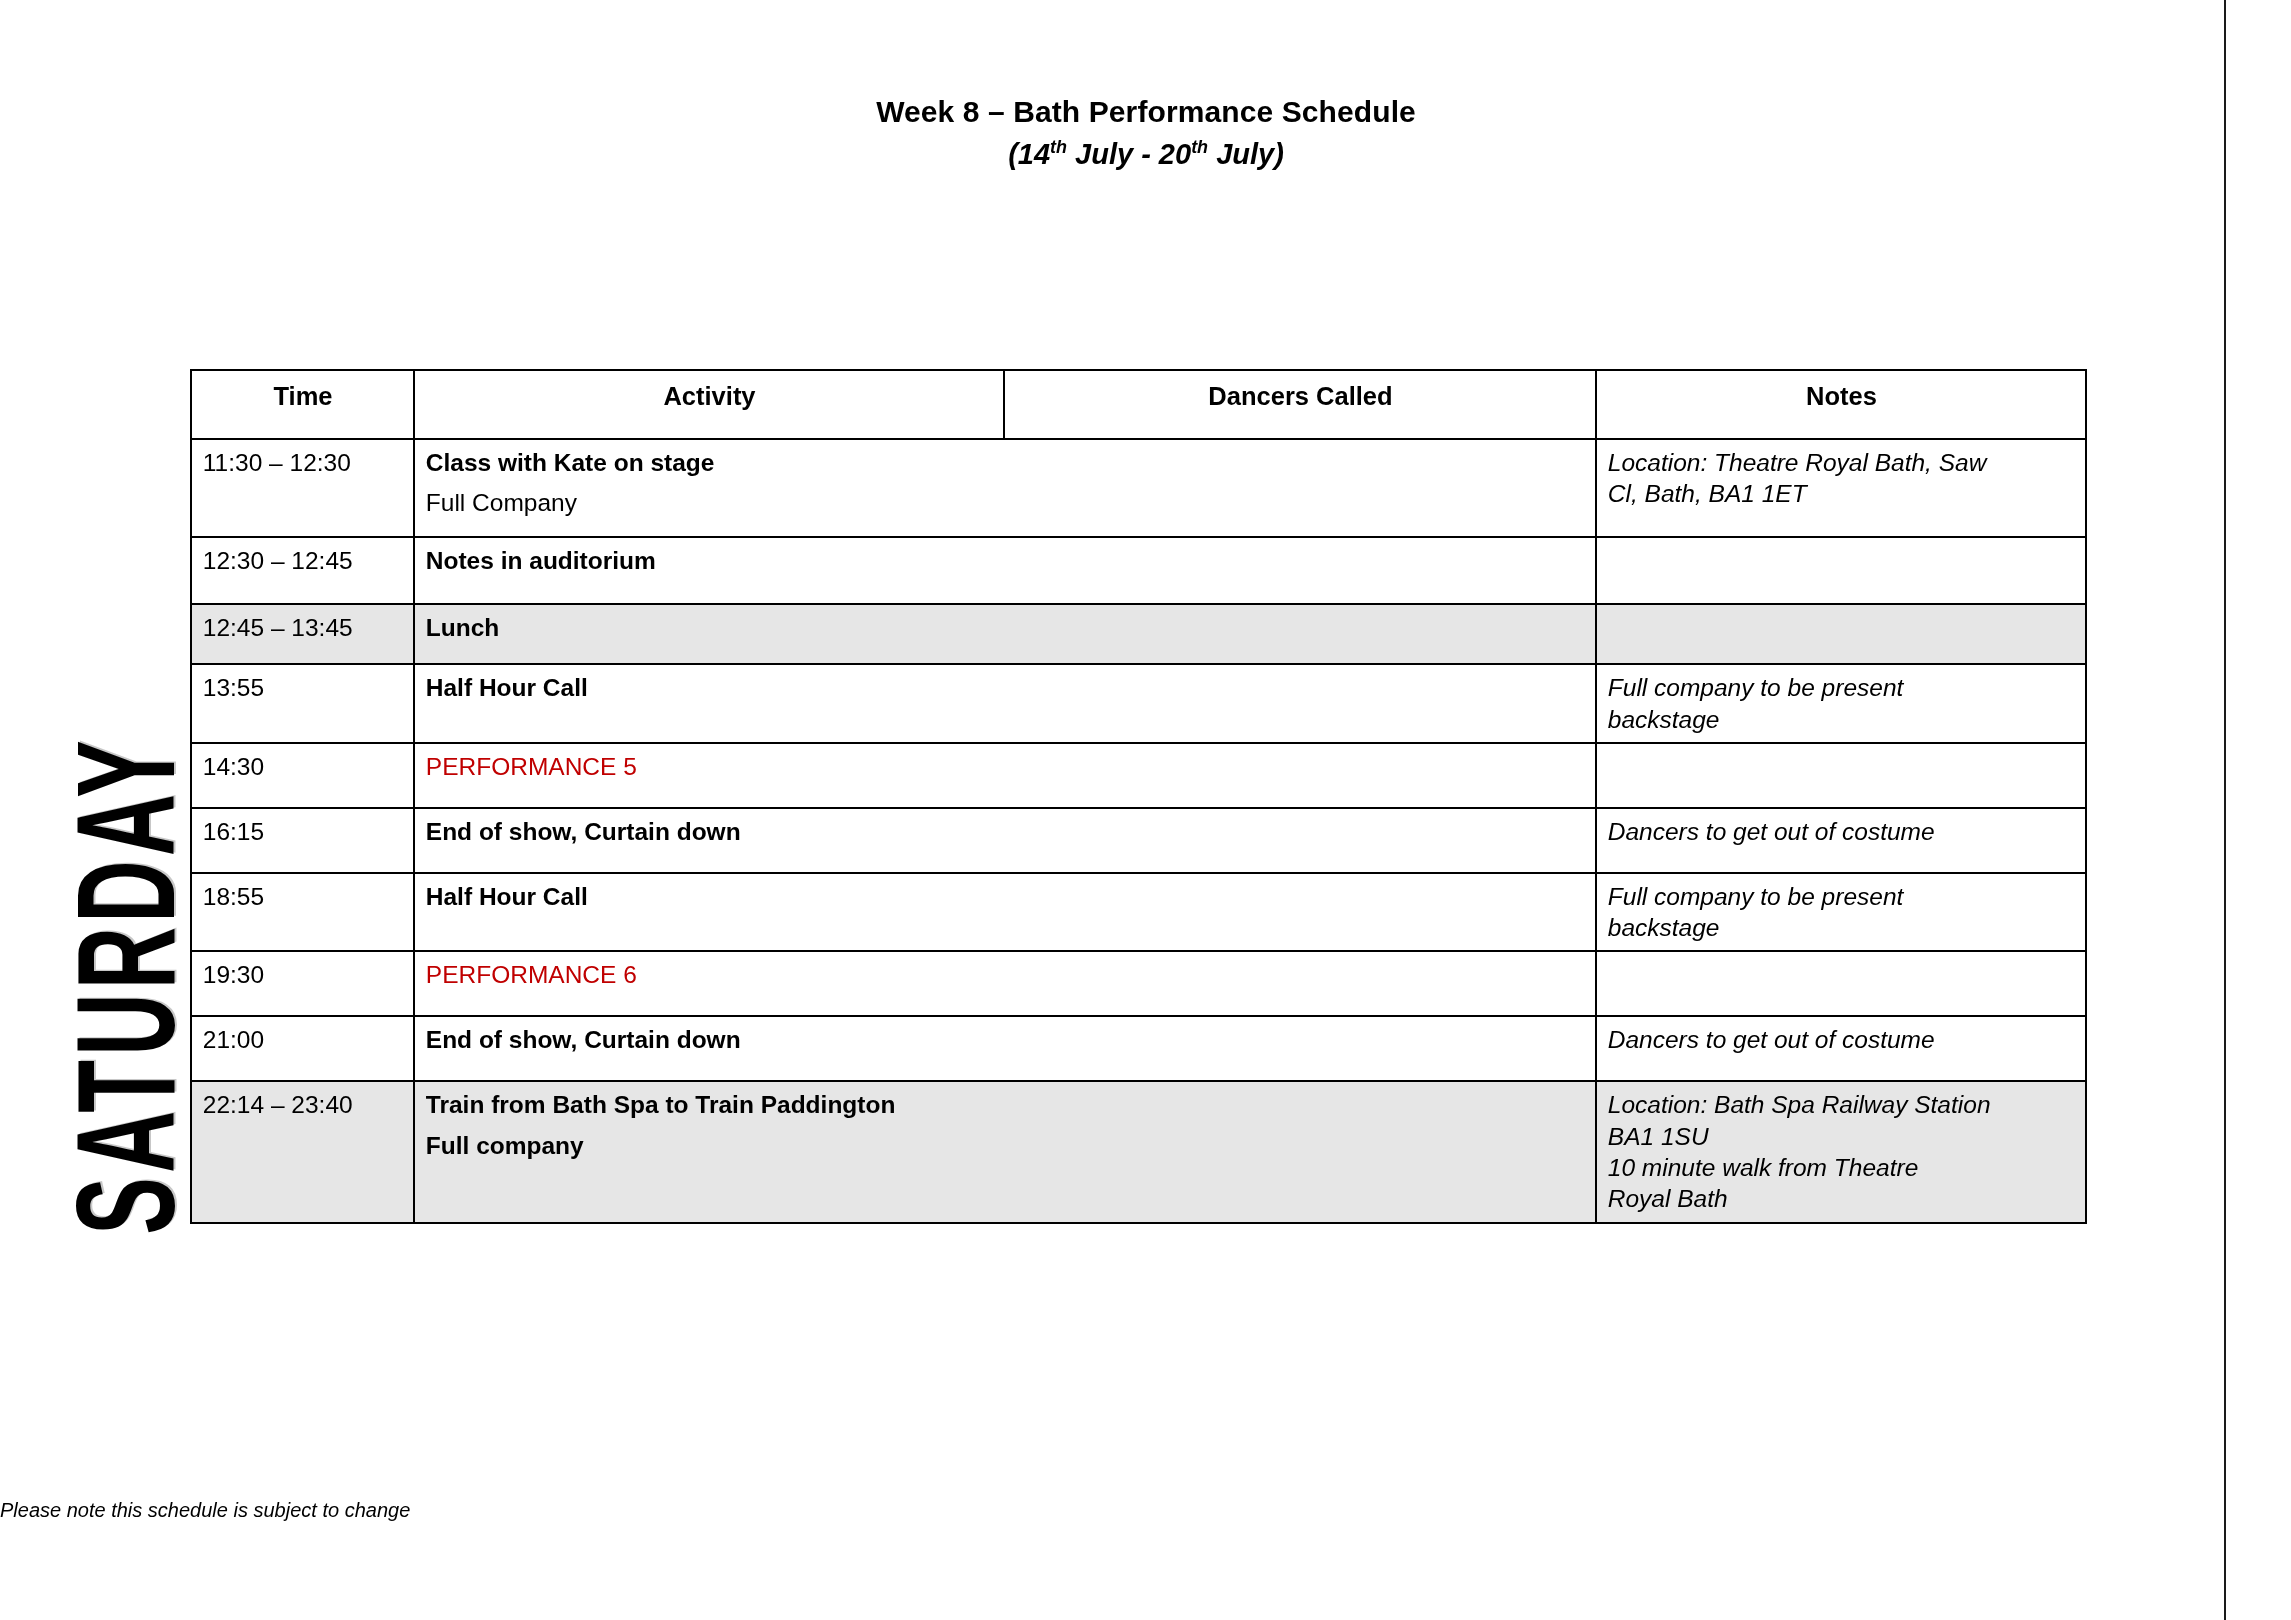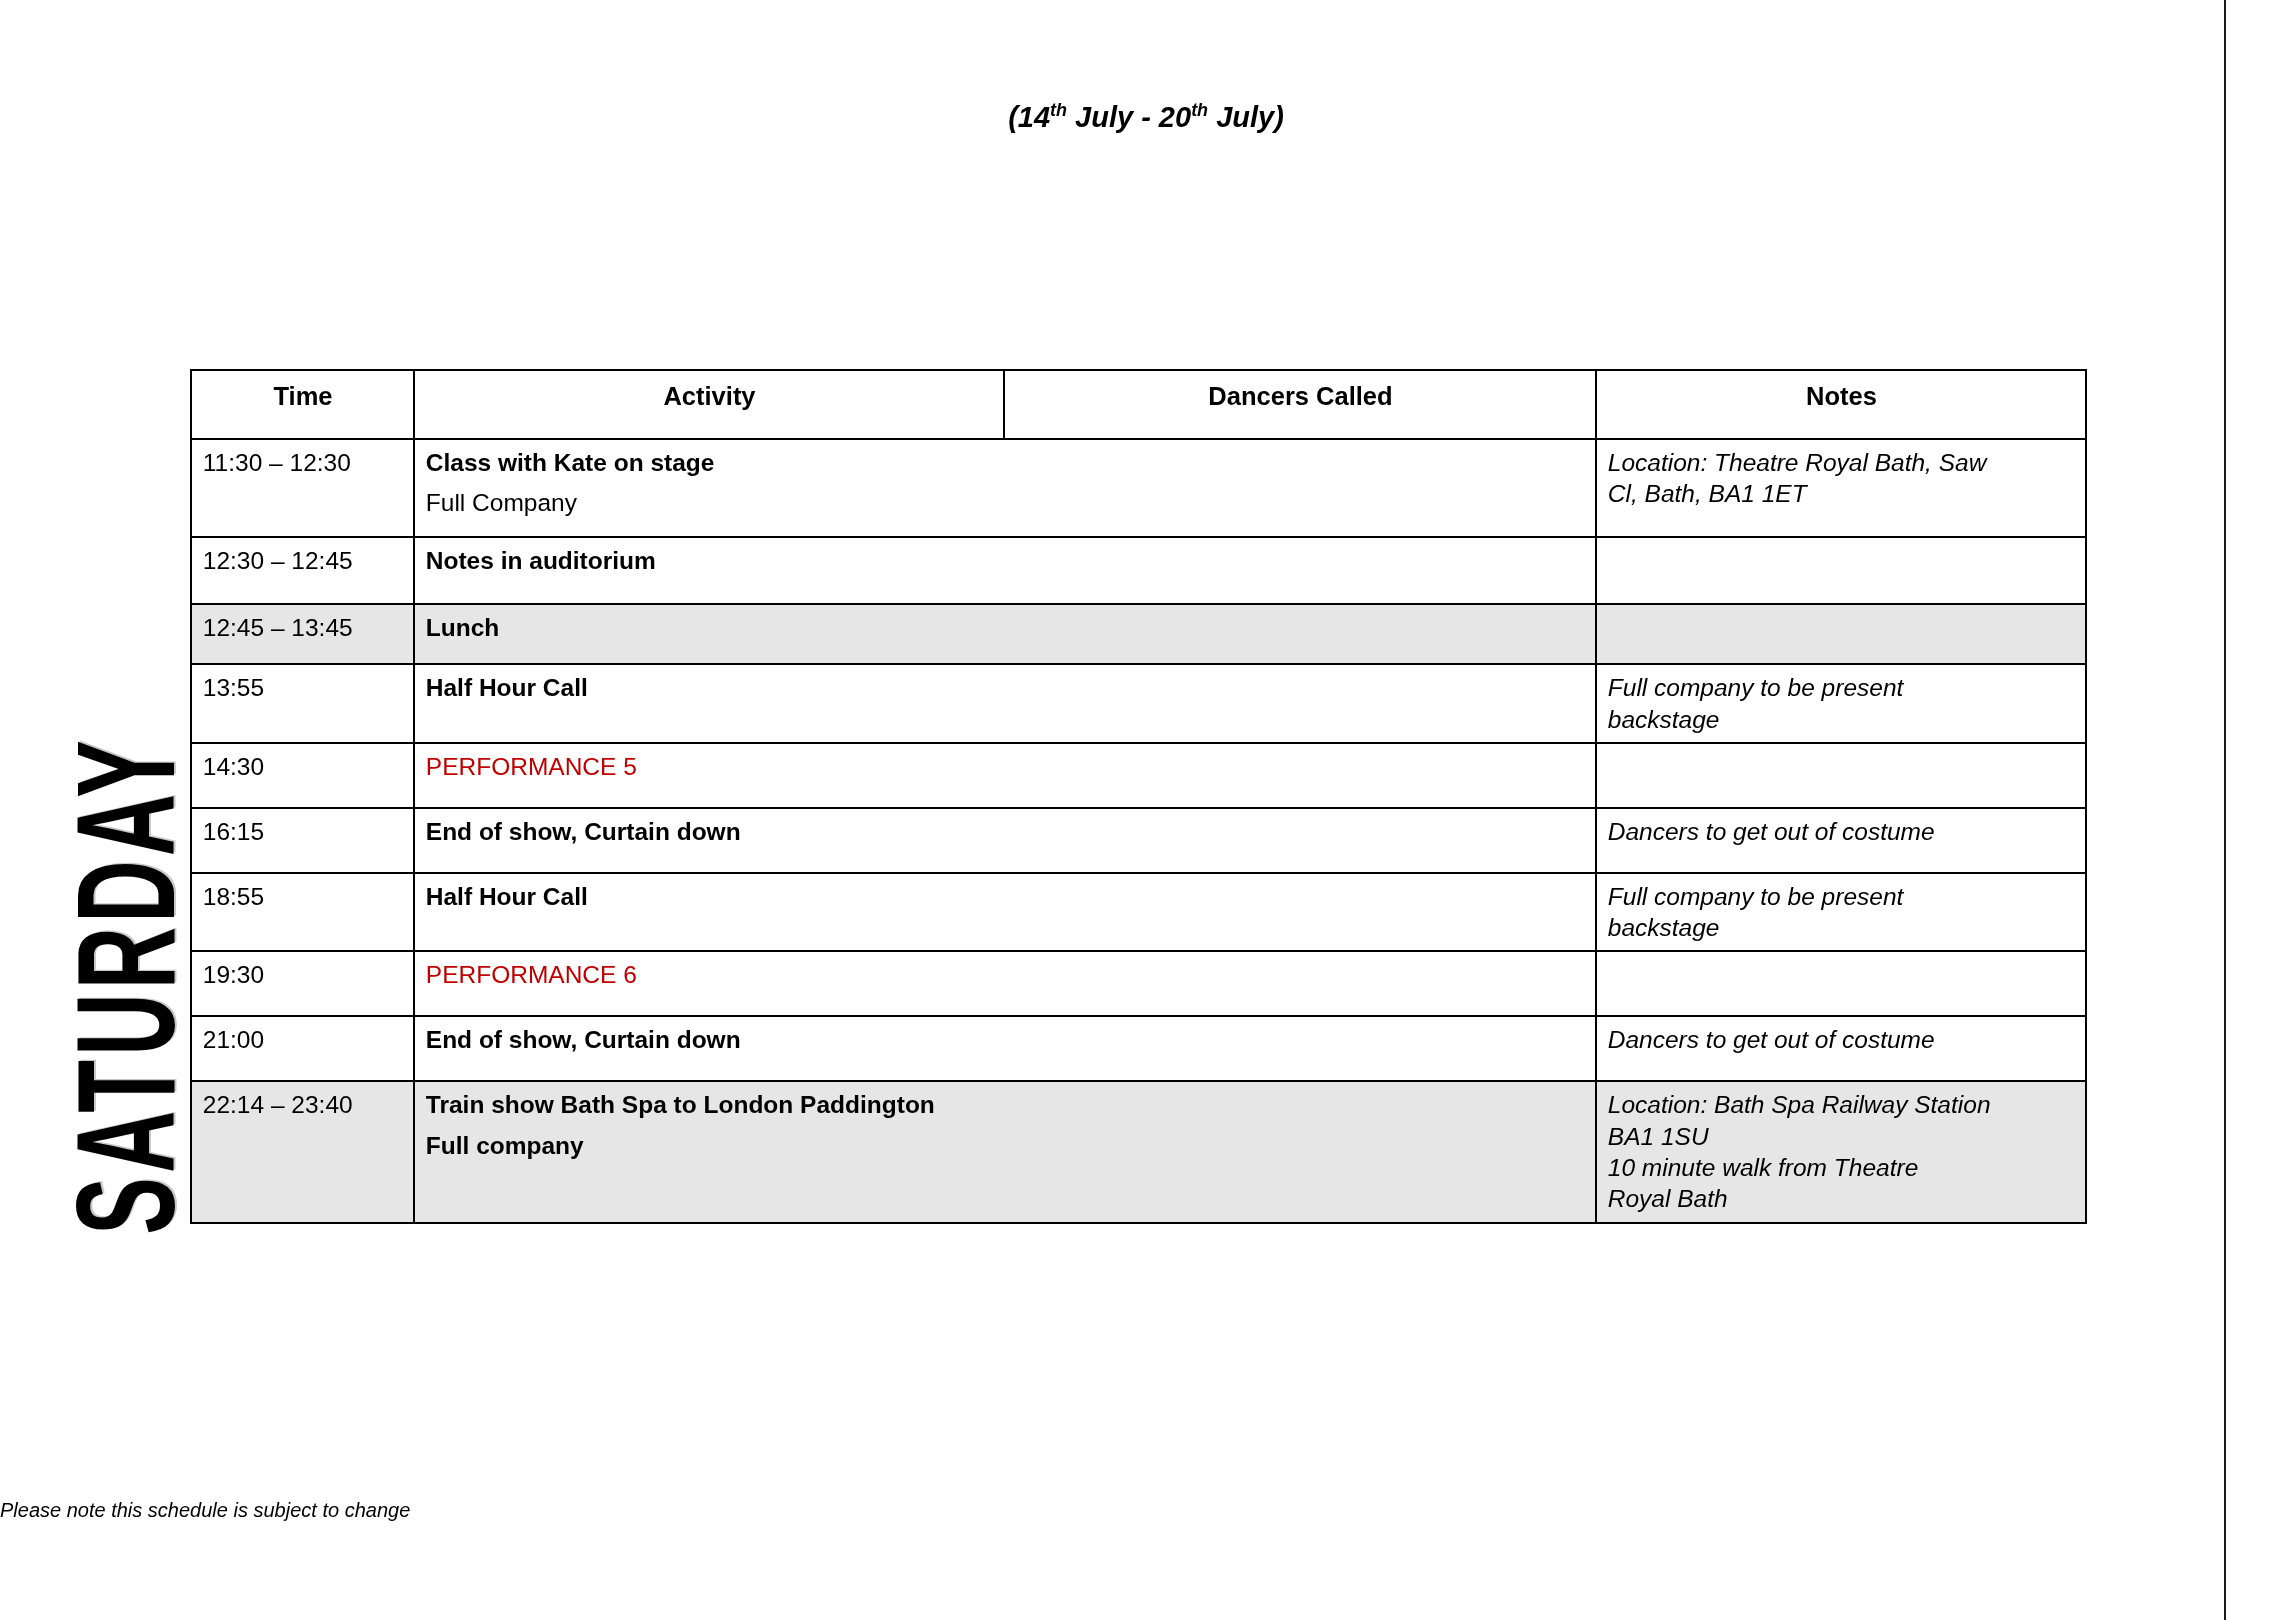--- a/index.html
+++ b/index.html
@@ -168,20 +168,21 @@
   }
 </style>
 </head>
 <body>
 
 <div id="page">
 
   <div id="page-edge"></div>
 
   <div id="heading">
+    <div id="doc-title">Week 8 – Bath Performance Schedule</div>
     <div id="doc-subtitle">
       <span>(14</span><sup>th</sup><span> July - 20</span><sup>th</sup><span> July)</span>
     </div>
   </div>
 
   <div id="day-label">
     <span class="day-text">SATURDAY</span>
   </div>
 
   <div id="schedule-wrap">
@@ -255,21 +256,21 @@
           </tr>
           <tr style="height: 65px;">
             <td class="time-cell">21:00</td>
             <td class="activity-cell" colspan="2"><span>End of show, Curtain down</span></td>
             <td class="notes-cell">
               <span class="nline">Dancers to get out of costume</span>
             </td>
           </tr>
           <tr class="shaded" style="height: 123px;">
             <td class="time-cell">22:14 – 23:40</td>
-            <td class="activity-cell" colspan="2"><span>Train show Bath Spa to London Paddington</span><span class="sub-line bold-sub">Full company</span></td>
+            <td class="activity-cell" colspan="2"><span>Train from Bath Spa to Train Paddington</span><span class="sub-line bold-sub">Full company</span></td>
             <td class="notes-cell">
               <span class="nline">Location: Bath Spa Railway Station</span>
               <span class="nline">BA1 1SU</span>
               <span class="nline">10 minute walk from Theatre</span>
               <span class="nline">Royal Bath</span>
             </td>
           </tr>
         </tbody>
     </table>
   </div>

